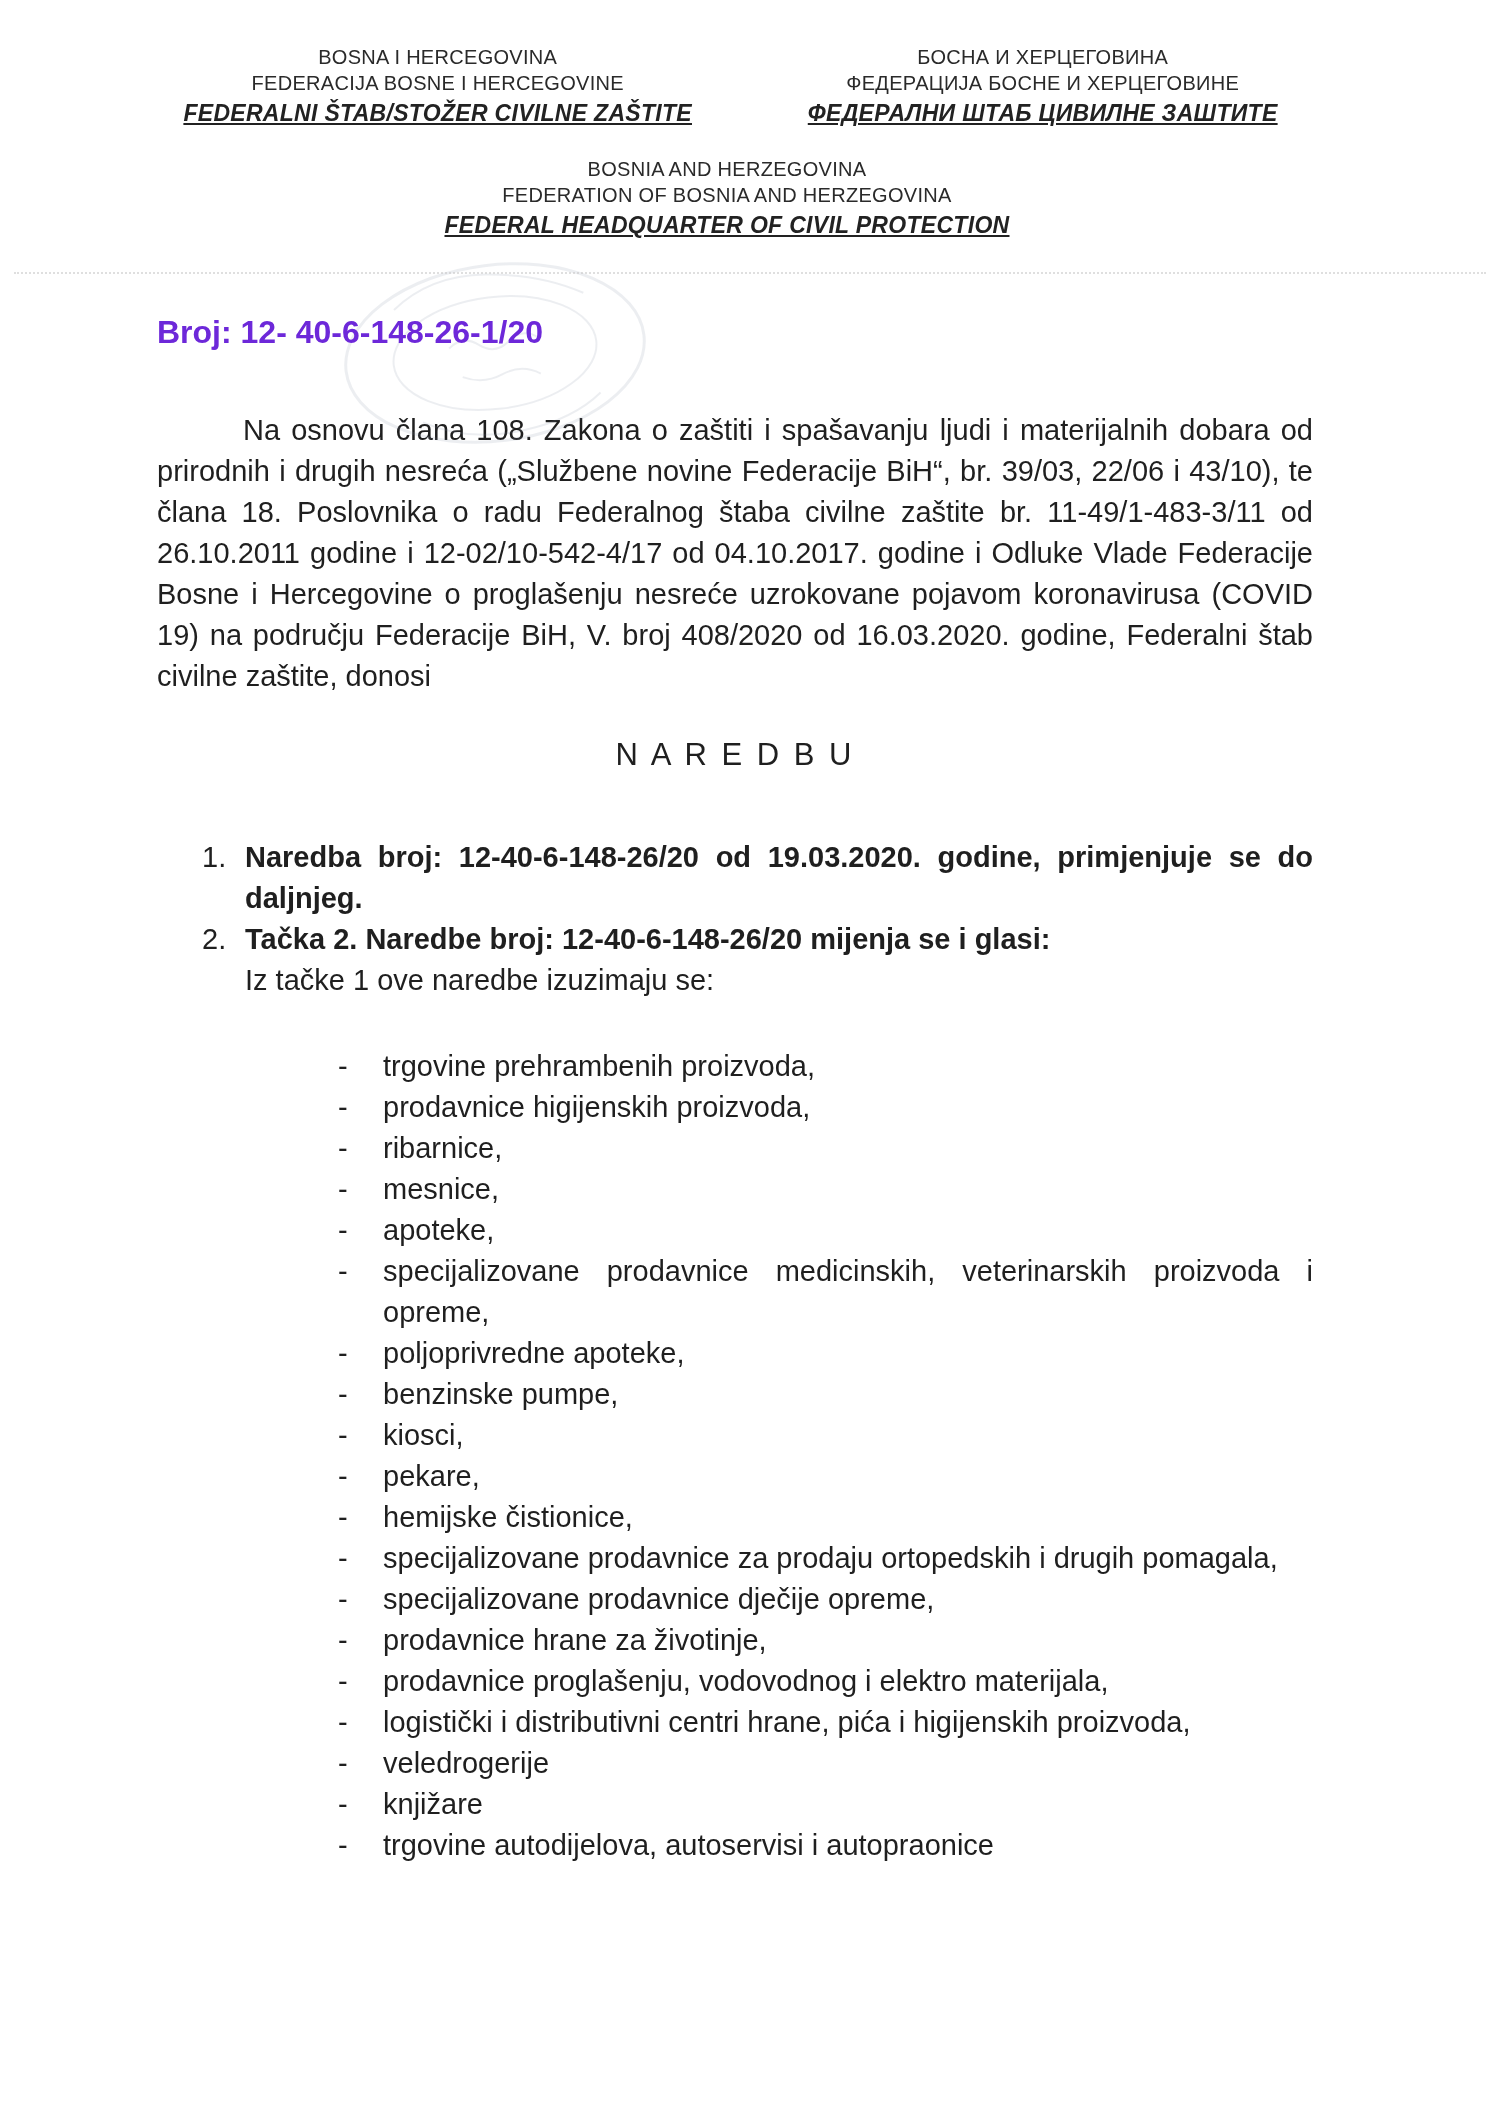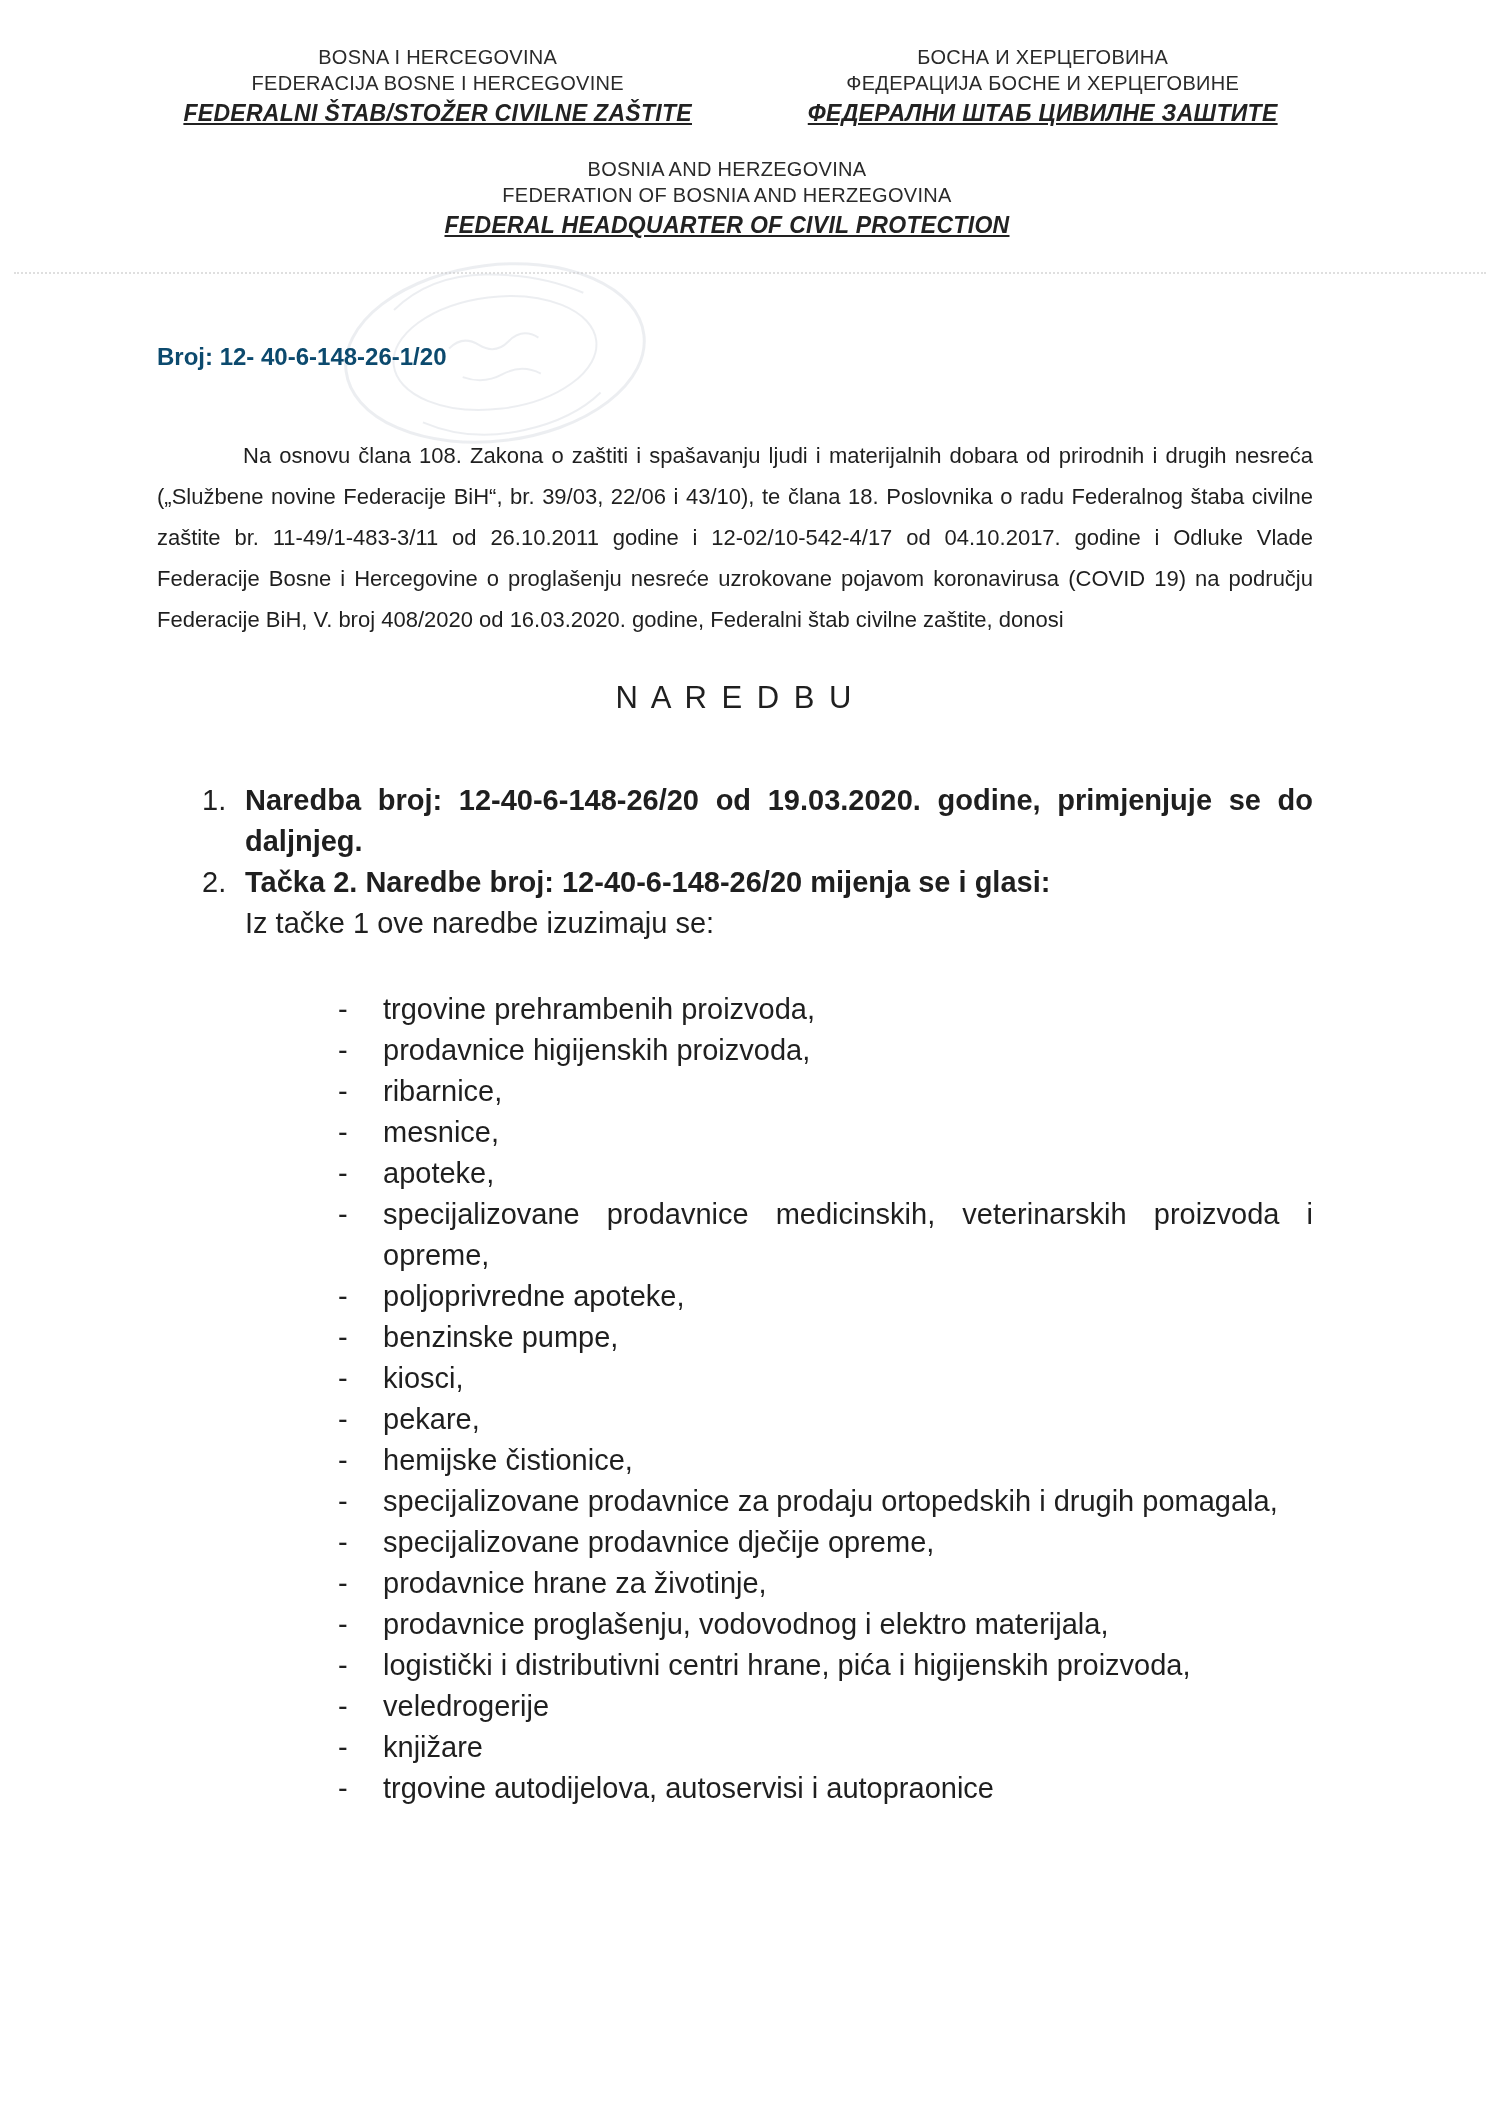--- a/index.html
+++ b/index.html
@@ -73,31 +73,31 @@
     height: 6px;
     border-radius: 50%;
     background: #4a4a4a;
     opacity: 0.75;
   }
   
   .doc-body {
     padding: 0 187px 0 157px;
   }
   .meta {
-    margin-top: 97px;
+    margin-top: 72px;
     font-weight: bold;
-    font-size: 24px;
+    font-size: 32px;
     line-height: 40px;
-    color: #0c4a6e;
+    color: #6d28d9;
     position: relative;
     z-index: 2;
   }
   .intro {
     margin: 58px 0 0 0;
-    font-size: 22px;
+    font-size: 29px;
     line-height: 41px;
     text-align: justify;
     text-indent: 86px;
   }
   .order-title {
     margin-top: 40px;
     text-align: center;
     font-size: 31px;
     font-weight: normal;
     letter-spacing: 3px;

